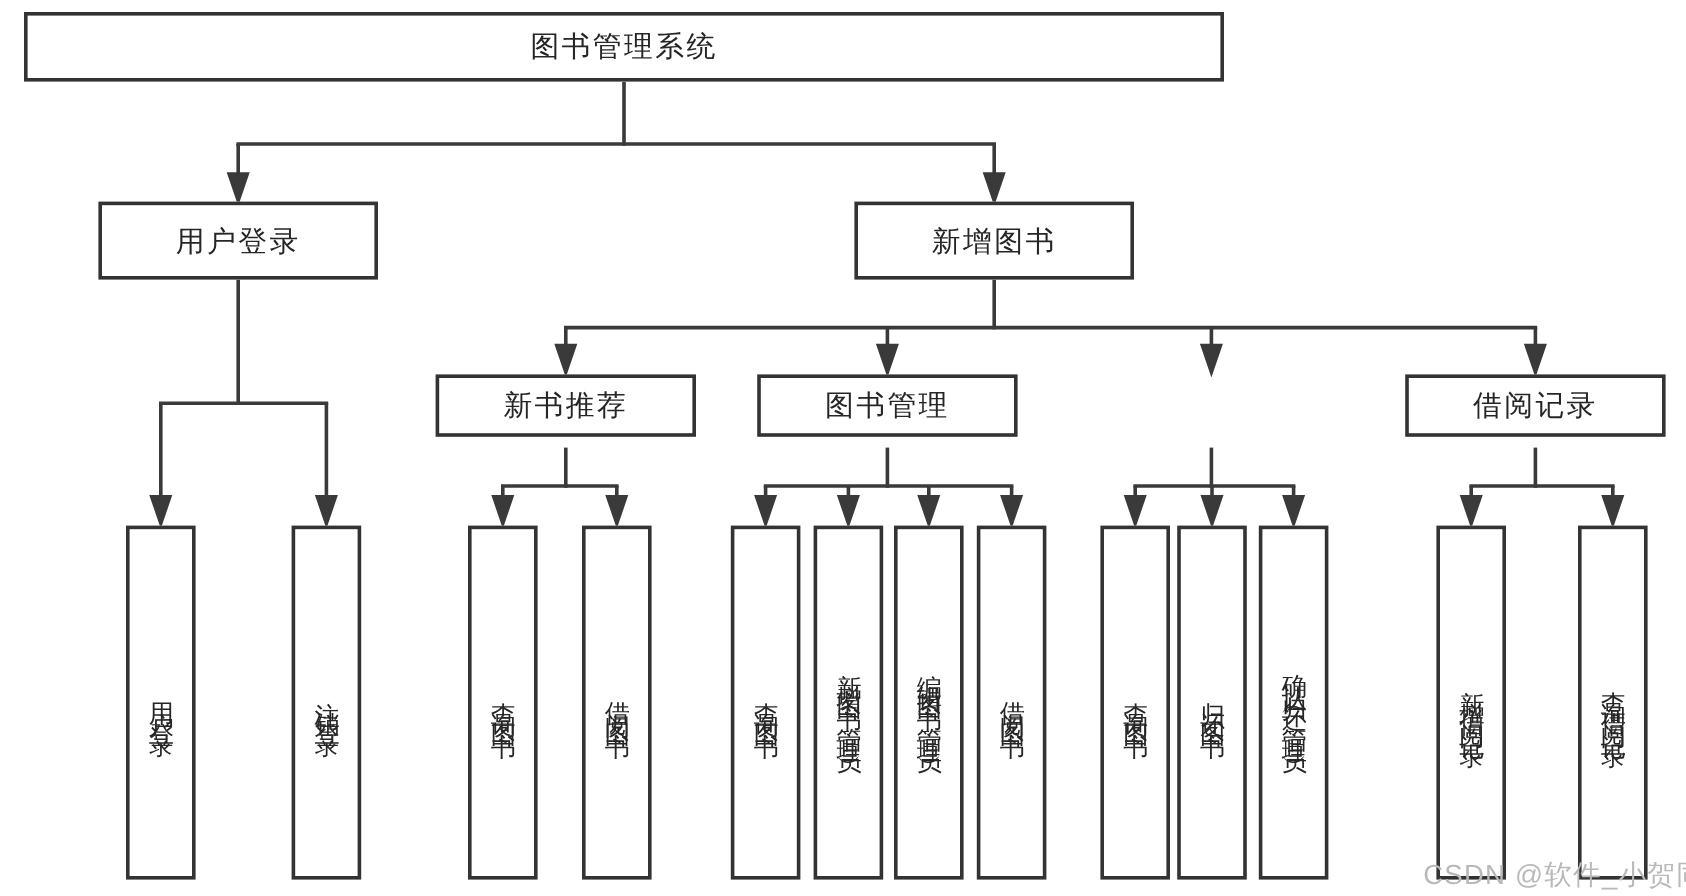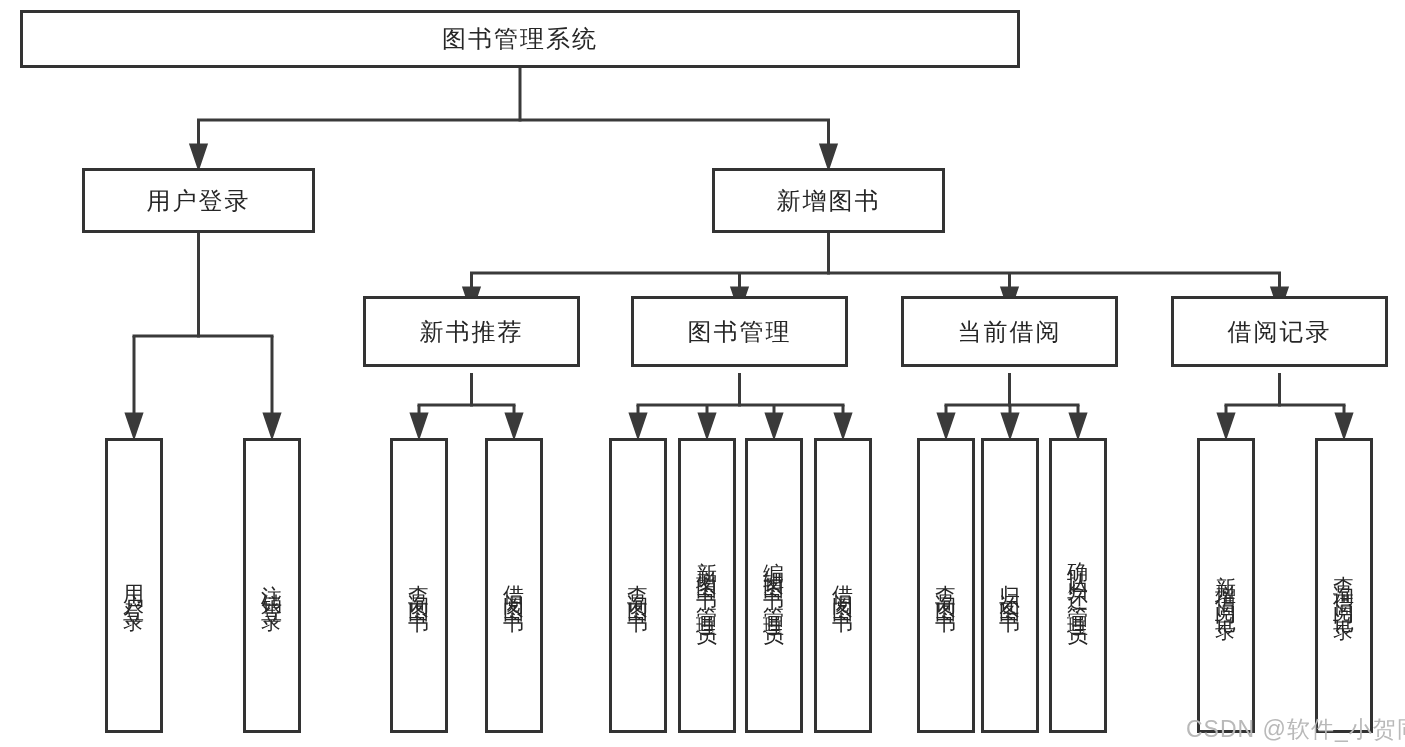--- a/index.html
+++ b/index.html
@@ -15,21 +15,21 @@
     position:absolute;
     box-sizing:border-box;
     border:3px solid #333333;
     background:#ffffff;
     display:flex;align-items:center;justify-content:center;
     color:#262626;
     z-index:1;
   }
   .node.h{font-size:24px;letter-spacing:2px;white-space:nowrap;}
   .node.l2{top:168px;width:233px;height:65px;}
-  .node.l3{top:296px;width:217px;height:71px;}
+  .node.l3{top:312px;width:217px;height:52px;}
   .node.v{top:438px;width:58px;height:295px;}
   .node.v span{
     writing-mode:vertical-rl;
     text-orientation:mixed;
     font-size:21px;
     letter-spacing:9px;
     line-height:1.1;
     color:#262626;
   }
   .watermark{
@@ -135,23 +135,20 @@
   <div class="node h l2" style="left:712px">
     <span>新增图书</span>
   </div>
 
   <div class="node h l3" style="left:363px">
     <span>新书推荐</span>
   </div>
   <div class="node h l3" style="left:631px">
     <span>图书管理</span>
   </div>
-  <div class="node h l3" style="left:901px">
-    <span>当前借阅</span>
-  </div>
   <div class="node h l3" style="left:1171px">
     <span>借阅记录</span>
   </div>
 
   <div class="node v" style="left:105px">
     <span>用户登录</span>
   </div>
   <div class="node v" style="left:243px">
     <span>注销登录</span>
   </div>

